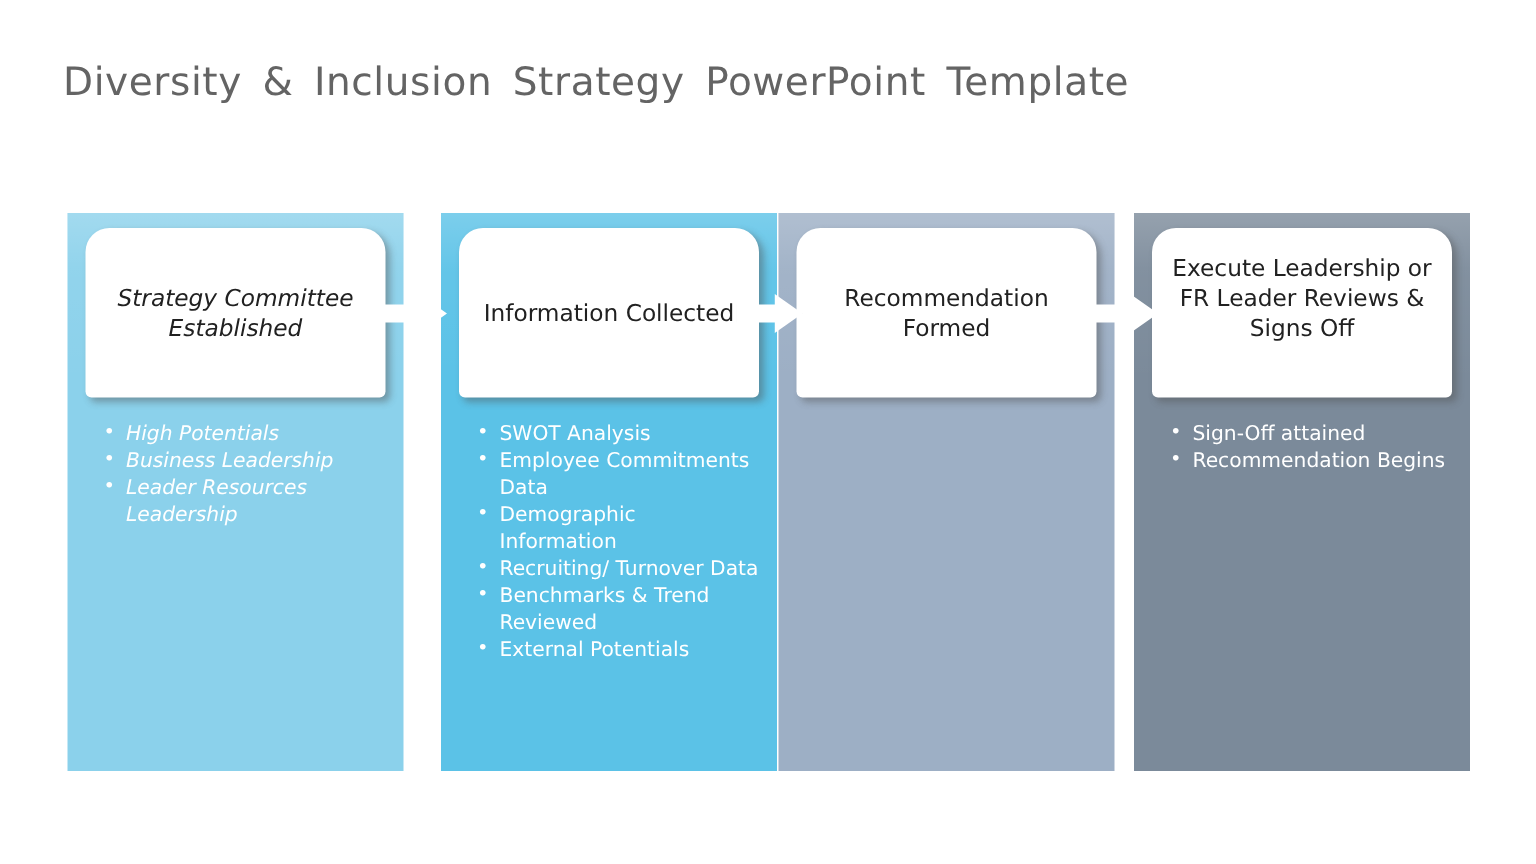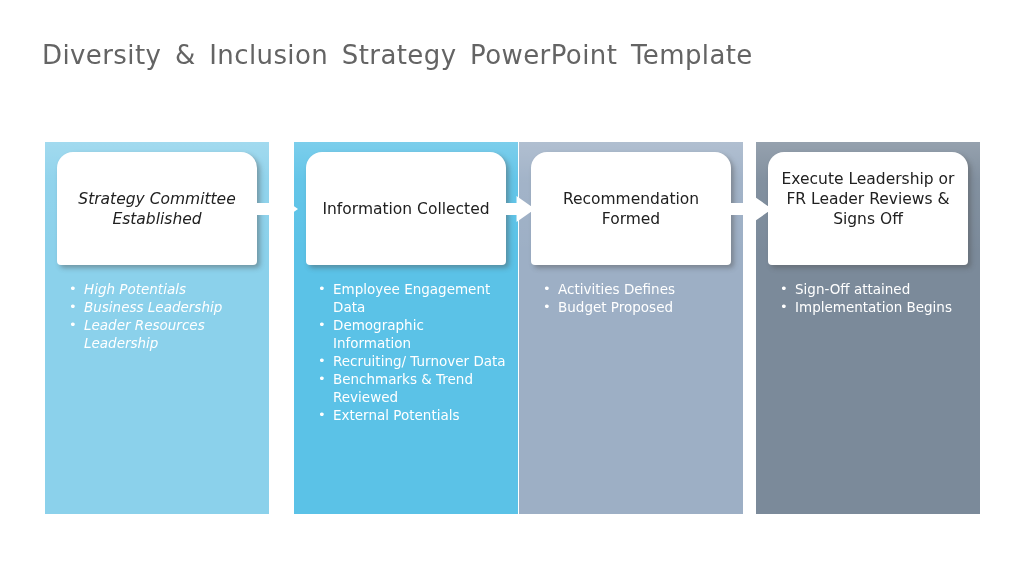--- a/index.html
+++ b/index.html
@@ -121,45 +121,42 @@
       <li>Business Leadership</li>
       <li>Leader Resources Leadership</li>
     </ul>
   </div>
 
   <div class="stage-col c2" style="background-color: rgb(91, 194, 231);">
     <div class="stage-card">
       <div class="hdr">Information Collected</div>
     </div>
     <ul class="stage-bullets">
-      <li>Employee Engagement Data</li>
+      <li>SWOT Analysis</li>
+      <li>Employee Commitments Data</li>
       <li>Demographic Information</li>
       <li>Recruiting/ Turnover Data</li>
       <li>Benchmarks &amp; Trend Reviewed</li>
       <li>External Potentials</li>
     </ul>
   </div>
 
   <div class="stage-col c3" style="background-color: rgb(157, 175, 197);">
     <div class="stage-card">
       <div class="hdr">Recommendation Formed</div>
     </div>
-    <ul class="stage-bullets">
-      <li>Activities Defines</li>
-      <li>Budget Proposed</li>
-    </ul>
   </div>
 
   <div class="stage-col c4" style="background-color: rgb(123, 138, 154); text-decoration: underline;">
     <div class="stage-card">
       <div class="hdr">Execute Leadership or FR Leader Reviews &amp; Signs Off</div>
     </div>
     <ul class="stage-bullets">
       <li>Sign-Off attained</li>
-      <li>Implementation Begins</li>
+      <li>Recommendation Begins</li>
     </ul>
   </div>
 
   <div class="flow-arrow a1" style="background-color: rgb(255, 255, 255);"></div>
   <div class="flow-arrow a2" style="background-color: rgb(255, 255, 255);"></div>
   <div class="flow-arrow a3" style="background-color: rgb(255, 255, 255);"></div>
 
 </div>
 
 </body></html>

